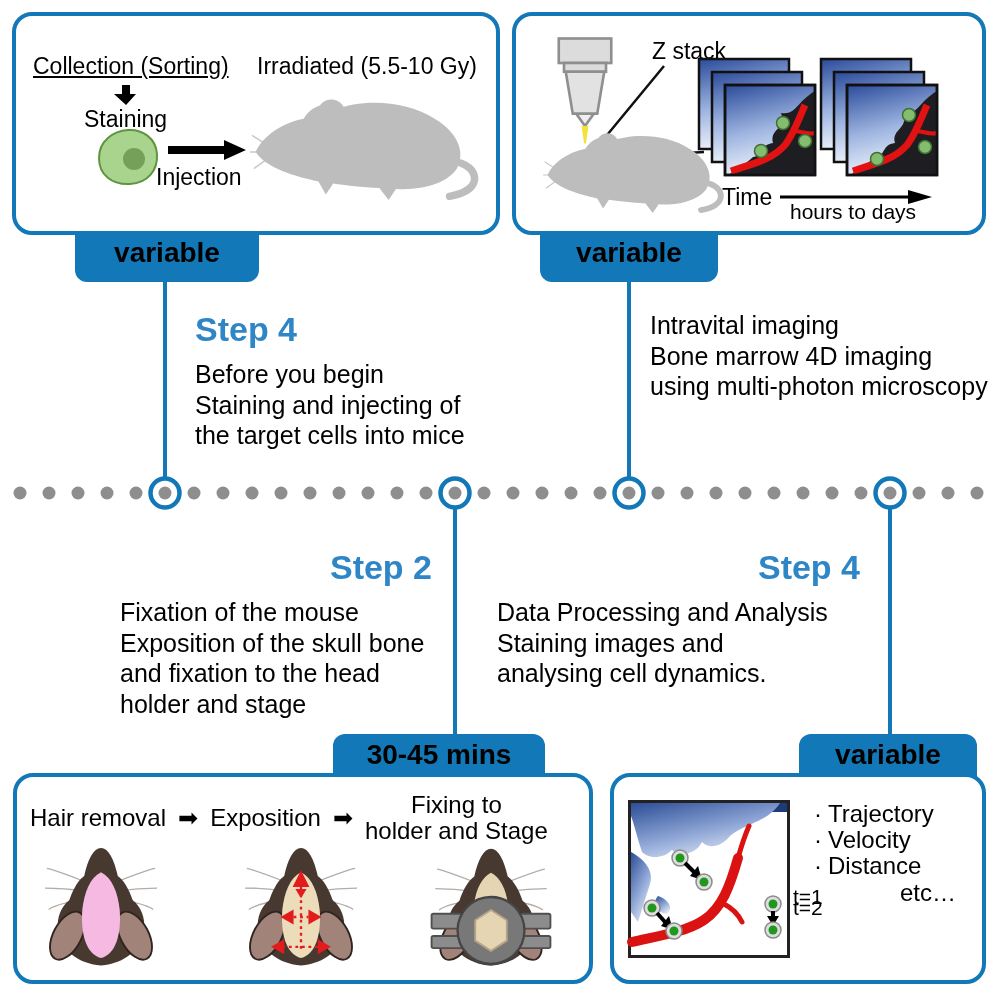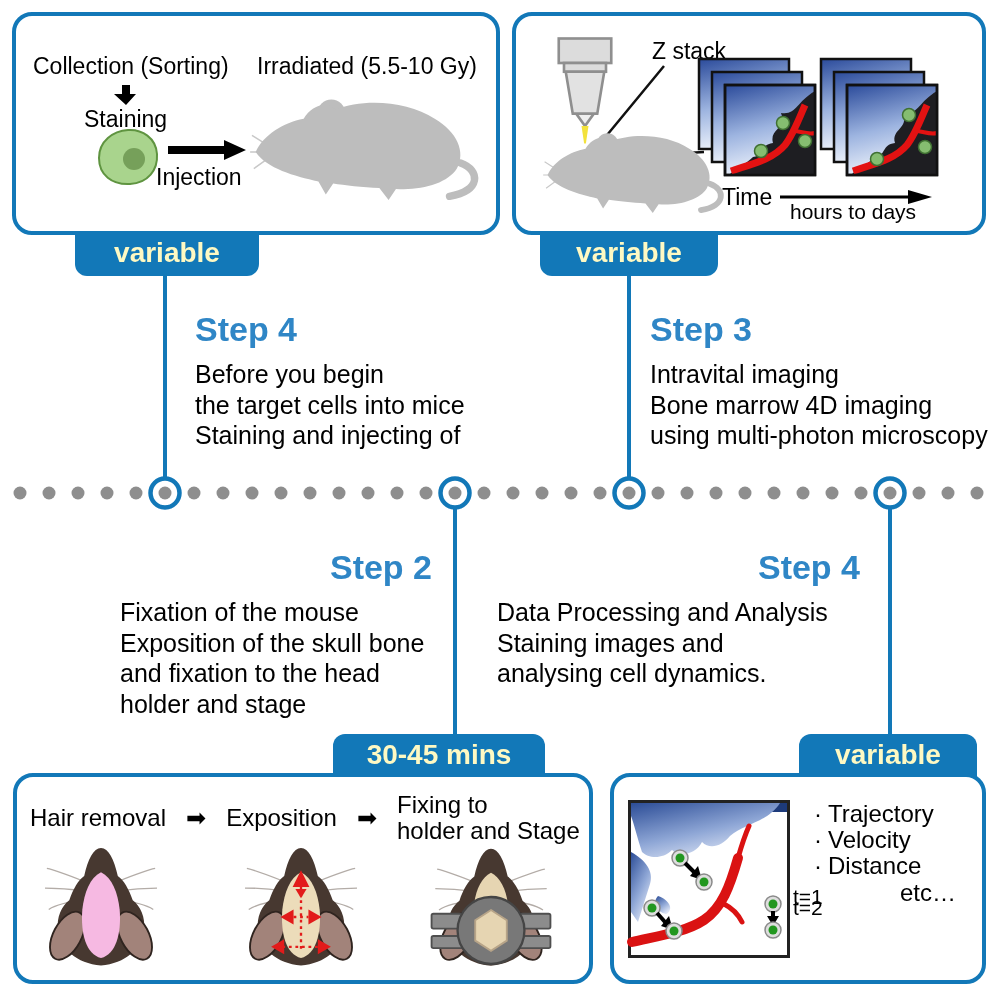--- a/index.html
+++ b/index.html
@@ -6,51 +6,51 @@
   html,body{margin:0;padding:0;background:#fff;}
   .canvas{
     position:relative;width:996px;height:996px;background:#fff;overflow:hidden;
     font-family:"Liberation Sans", sans-serif;color:#000;
   }
   .panel{
     position:absolute;background:#fff;border:4px solid var(--accent);
     border-radius:20px;box-sizing:border-box;
   }
   .badge{
-    position:absolute;background:var(--accent);color:#fef9c3;font-weight:bold;
-    font-size:28px;text-align:center;line-height:41px;height:44px;box-sizing:border-box;
+    position:absolute;background:var(--accent);color:#000000;font-weight:bold;
+    font-size:28px;text-align:center;line-height:41px;height:50px;box-sizing:border-box;
   }
   .badge.top{border-radius:0 0 12px 12px;}
   .badge.bottom{border-radius:12px 12px 0 0;}
   .vline{position:absolute;width:4px;background:var(--accent);}
   .lbl{position:absolute;font-size:23px;white-space:nowrap;}
   .step{position:absolute;}
   .step .title{font-size:34px;font-weight:bold;color:var(--steptitle);margin:0 0 10px 0;}
   .step .heading{font-size:25px;font-weight:normal;line-height:1.22;}
   .step .line{font-size:25px;line-height:1.22;}
   .step.right-title .title{text-align:right;}
   .p3-heading{
     position:absolute;left:30px;top:792px;width:560px;display:flex;
-    align-items:center;justify-content:flex-start;gap:20px;font-size:24px;
+    align-items:center;justify-content:flex-start;gap:12px;font-size:24px;
   }
   .p3-heading .arrow{font-size:24px;line-height:1;}
-  .fixing{ font-size:24px;line-height:1.1;}
+  .fixing{ text-align:center;font-size:24px;line-height:1.1;}
   .bullets{position:absolute;left:814px;top:801px;font-size:24px;line-height:25px;}
   .bullets .row{display:flex;gap:6px;margin-bottom:1px;}
   .bullets .etc{margin-left:86px;margin-top:2px;}
   .tlabel{position:absolute;font-size:21px;}
   svg{display:block;overflow:visible;}
 </style>
 </head>
 <body>
 
 <div class="canvas">
 
   <div class="panel" style="left:12px;top:12px;width:488px;height:223px;"></div>
-  <div class="lbl" style="left:33px;top:53px;">Collection (Sorting)</div>
+  <div class="lbl" style="left:33px;top:53px;text-decoration:underline;">Collection (Sorting)</div>
   <svg style="position:absolute;left:114px;top:85px;" width="24" height="20" viewBox="0 0 24 20">
     <path d="M8,0 h8 v9 h6 L12,20 0,9 h8 Z" fill="#000"></path>
   </svg>
   <div class="lbl" style="left:84px;top:106px;text-align:right;">Staining</div>
   <svg style="position:absolute;left:96px;top:128px;" width="64" height="58" viewBox="0 0 64 58">
     <path d="M32,2 C46,1 60,10 61,26 C62,42 52,55 34,56 C16,57 3,47 3,30 C3,13 17,3 32,2 Z" fill="#a9d48d" stroke="#5f9440" stroke-width="2"></path>
     <circle cx="38" cy="31" r="11" fill="#76a05a"></circle>
   </svg>
   <svg style="position:absolute;left:168px;top:140px;" width="78" height="20" viewBox="0 0 78 20">
     <path d="M0,6 h56 v-6 L78,10 56,20 v-6 H0 Z" fill="#000"></path>
@@ -177,26 +177,25 @@
       <circle cx="890" cy="20" r="14.5" fill="#fff" stroke="#1278b8" stroke-width="4.5"></circle>
       <circle cx="890" cy="20" r="6.5" fill="#8e8e8e"></circle>
       <circle cx="919" cy="20" r="6.5" fill="#8e8e8e"></circle>
       <circle cx="948" cy="20" r="6.5" fill="#8e8e8e"></circle>
       <circle cx="977" cy="20" r="6.5" fill="#8e8e8e"></circle>
     </svg>
 
   <div class="step" style="left:195px;top:310px;width:300px;">
     <div class="title">Step 4</div>
     <div class="heading">Before you begin</div>
+    <div class="line">Staining and injecting of</div>
     <div class="line">the target cells into mice</div>
-    <div class="line">Staining and injecting of</div>
   </div>
 
   <div class="step" style="left:650px;top:310px;width:345px;">
-    <div class="title">Step 3</div>
     <div class="heading">Intravital imaging</div>
     <div class="line">Bone marrow 4D imaging</div>
     <div class="line">using multi-photon microscopy</div>
   </div>
 
   <div class="step right-title" style="left:120px;top:548px;width:312px;">
     <div class="title">Step 2</div>
     <div class="heading">Fixation of the mouse</div>
     <div class="line">Exposition of the skull bone</div>
     <div class="line">and fixation to the head</div>

